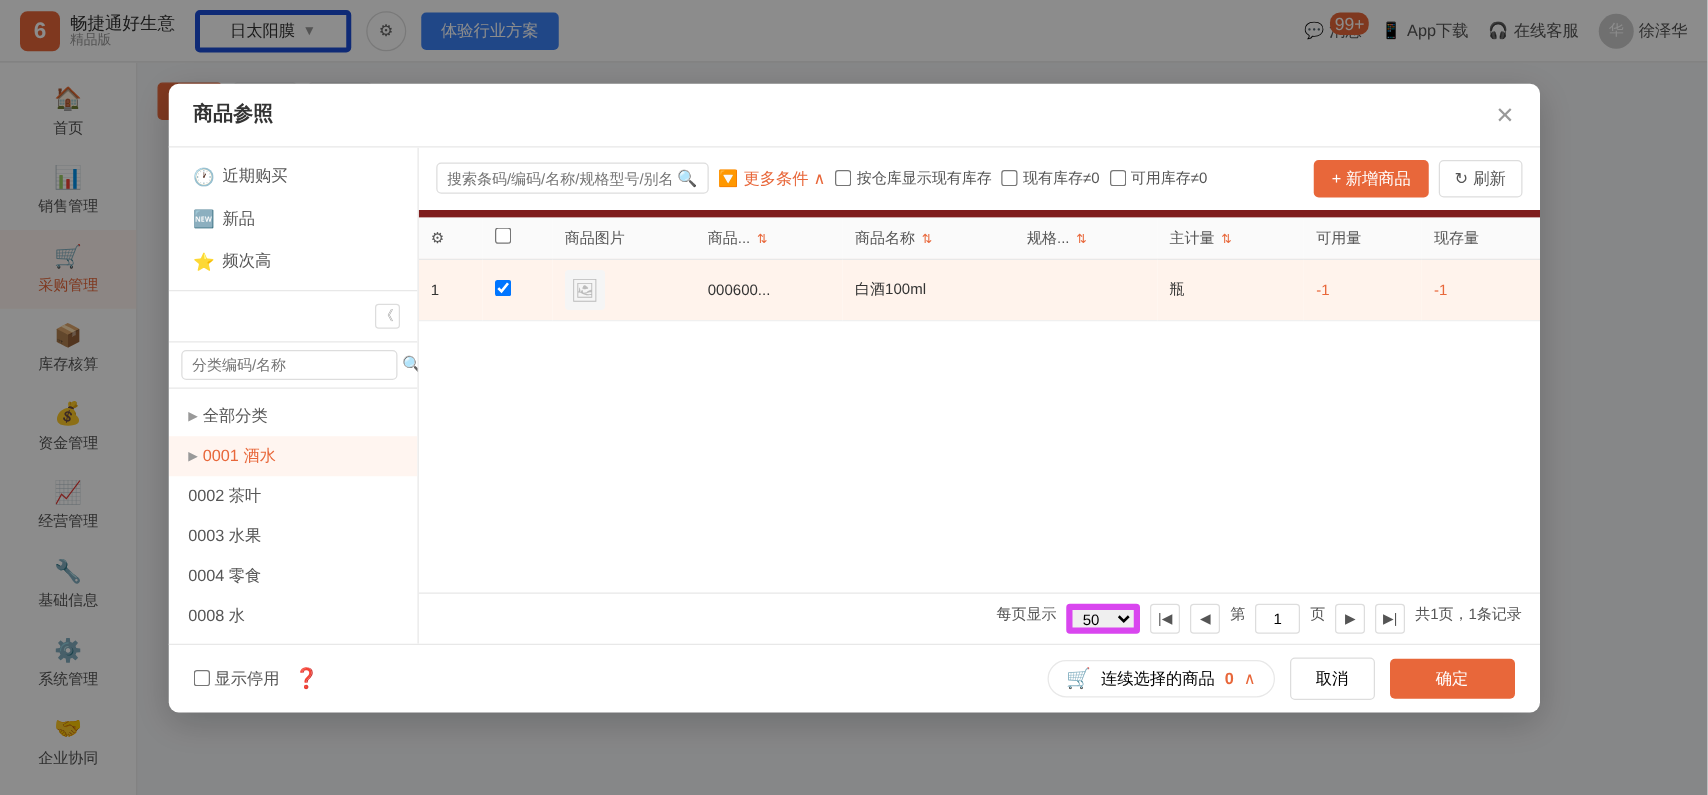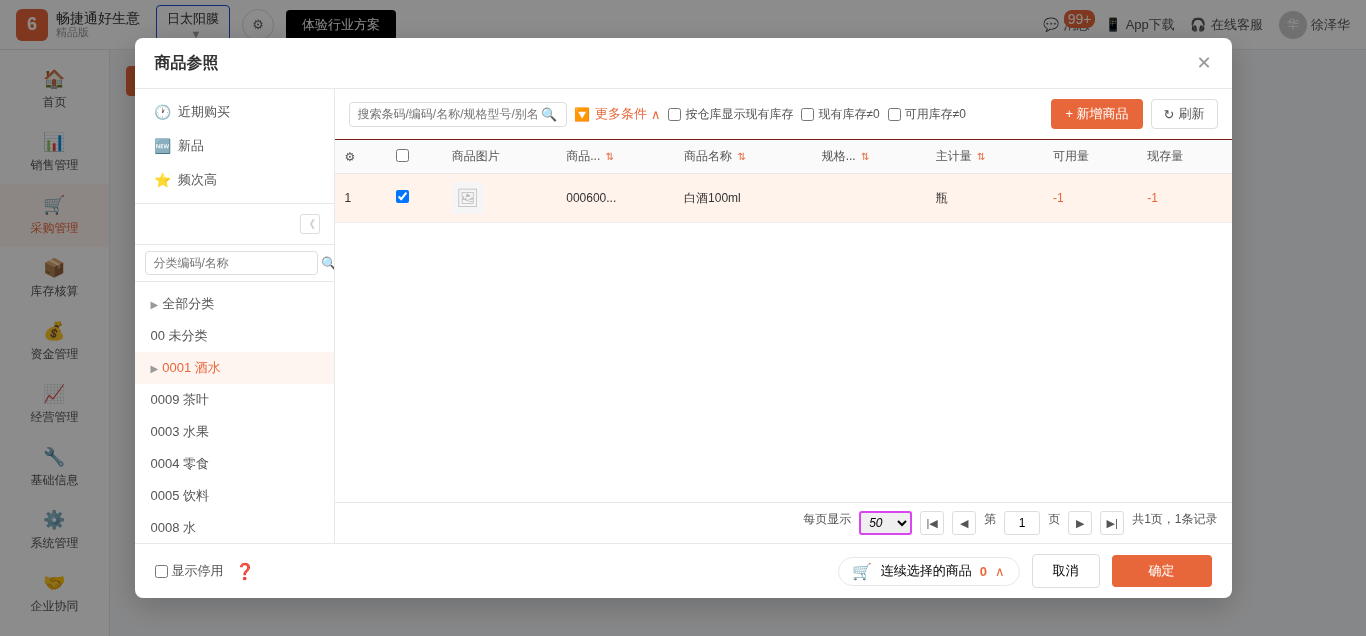--- a/index.html
+++ b/index.html
@@ -26,32 +26,32 @@
       background: #e8673a;
       border-radius: 6px;
       display: flex; align-items: center; justify-content: center;
       color: #fff; font-size: 18px; font-weight: bold;
       margin-right: 8px;
     }
     .logo-text { font-size: 14px; color: #333; line-height: 1.2; }
     .logo-text small { font-size: 11px; color: #999; display: block; }
     .nav-selector {
       display: flex; align-items: center;
-      border: 1px solid #1d4ed8; border-radius: 4px;
-      padding: 4px 10px; cursor: pointer; margin-right: 12px;
-      font-size: 13px; color: #333; flex-direction: column;
+      border: 4px solid #1d4ed8; border-radius: 4px;
+      padding: 4px 24px; cursor: pointer; margin-right: 12px;
+      font-size: 13px; color: #333;
     }
     .nav-selector .arrow { margin-left: 6px; color: #999; font-size: 11px; }
     .gear-btn {
       width: 32px; height: 32px; border-radius: 50%;
       border: 1px solid #ddd; display: flex; align-items: center; justify-content: center;
       cursor: pointer; margin-right: 12px; color: #666;
     }
     .trial-btn {
-      background: #000000; color: #fff;
+      background: #3b82f6; color: #fff;
       border: none; border-radius: 4px;
       padding: 6px 16px; cursor: pointer; font-size: 13px;
     }
     .nav-right { margin-left: auto; display: flex; align-items: center; gap: 16px; }
     .nav-icon-item { display: flex; align-items: center; gap: 4px; color: #555; cursor: pointer; font-size: 13px; position: relative; }
     .badge {
       background: #e8673a; color: #fff; font-size: 14px;
       border-radius: 8px; padding: 1px 4px;
       position: absolute; top: -6px; right: -6px;
     }
@@ -127,21 +127,21 @@
       padding: 7px 16px; cursor: pointer; color: #555; font-size: 13px;
       display: flex; align-items: center; gap: 4px;
     }
     .category-item.active { background: #fff5f0; color: #e8673a; font-weight: 500; }
     .category-item .arrow { font-size: 10px; color: #999; }
 
     
     .modal-right { flex: 1; display: flex; flex-direction: column; overflow: hidden; }
     .modal-toolbar {
       display: flex; align-items: center; padding: 10px 14px;
-      border-bottom: 1px solid #7f1d1d; gap: 8px; flex-wrap: wrap;
+      border-bottom: 6px solid #7f1d1d; gap: 8px; flex-wrap: wrap;
     }
     .search-box {
       display: flex; align-items: center;
       border: 1px solid #ddd; border-radius: 4px;
       padding: 4px 8px; gap: 4px;
     }
     .search-box input {
       border: none; outline: none; font-size: 12px; width: 160px;
     }
     .filter-btn {
@@ -191,22 +191,22 @@
     .page-btn {
       width: 24px; height: 24px; border: 1px solid #ddd; border-radius: 3px;
       display: flex; align-items: center; justify-content: center;
       cursor: pointer; font-size: 11px; color: #555;
     }
     .page-input {
       width: 36px; height: 24px; border: 1px solid #ddd; border-radius: 3px;
       text-align: center; font-size: 12px;
     }
     .per-page-select {
-      height: 24px; border: 2px solid #d946ef; border-radius: 3px;
-      font-size: 12px; padding: 0 4px; font-style: italic;
+      height: 24px; border: 5px solid #d946ef; border-radius: 3px;
+      font-size: 12px; padding: 0 4px;
     }
 
     
     .modal-footer {
       display: flex; align-items: center; padding: 10px 20px;
       border-top: 1px solid #e8e8e8; gap: 12px;
     }
     .show-disabled { display: flex; align-items: center; gap: 4px; font-size: 13px; color: #555; cursor: pointer; }
     .cart-btn {
       display: flex; align-items: center; gap: 8px;
@@ -354,38 +354,32 @@
         </div>
         <div class="category-search">
           <input type="text" placeholder="分类编码/名称" style="">
           <span class="search-icon-btn">🔍</span>
         </div>
         <div class="category-list">
           <div class="category-item">
             <span class="arrow">▶</span>
             <span>全部分类</span>
           </div>
-          <div class="category-item">
-            <span>00 未分类</span>
-          </div>
           <div class="category-item active">
             <span class="arrow">▶</span>
             <span>0001 酒水</span>
           </div>
           <div class="category-item">
-            <span>0009 茶叶</span>
+            <span>0002 茶叶</span>
           </div>
           <div class="category-item">
             <span>0003 水果</span>
           </div>
           <div class="category-item">
             <span>0004 零食</span>
-          </div>
-          <div class="category-item">
-            <span>0005 饮料</span>
           </div>
           <div class="category-item">
             <span>0008 水</span>
           </div>
 
         </div>
       </div>
 
       <div class="modal-right">
 

